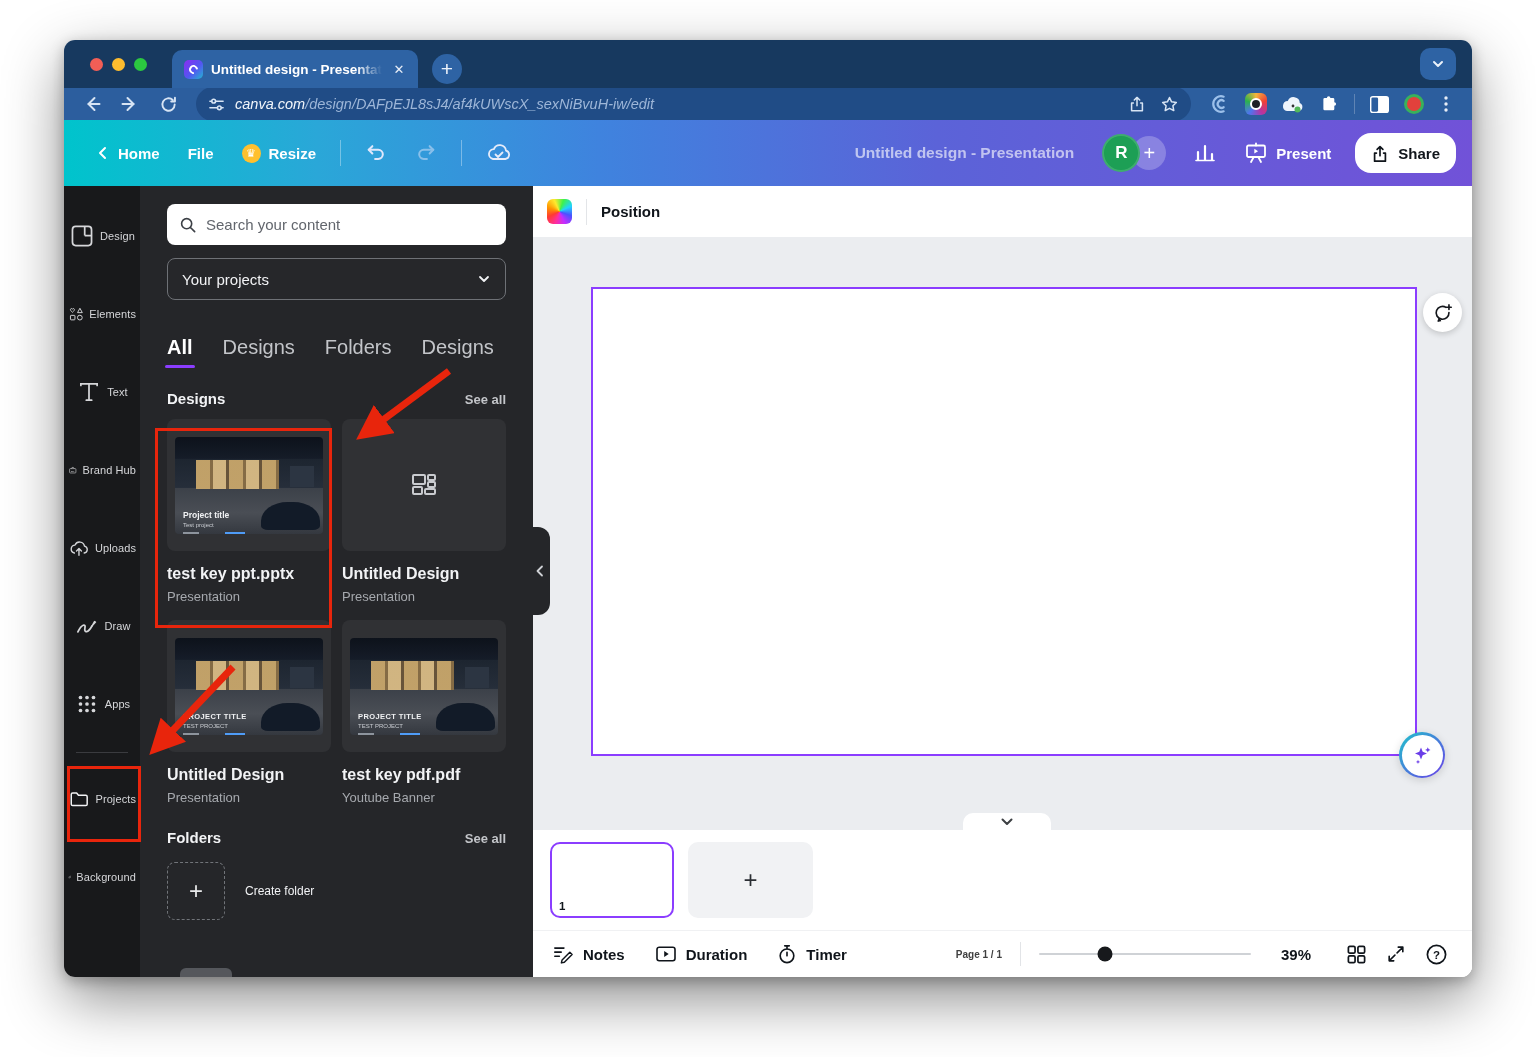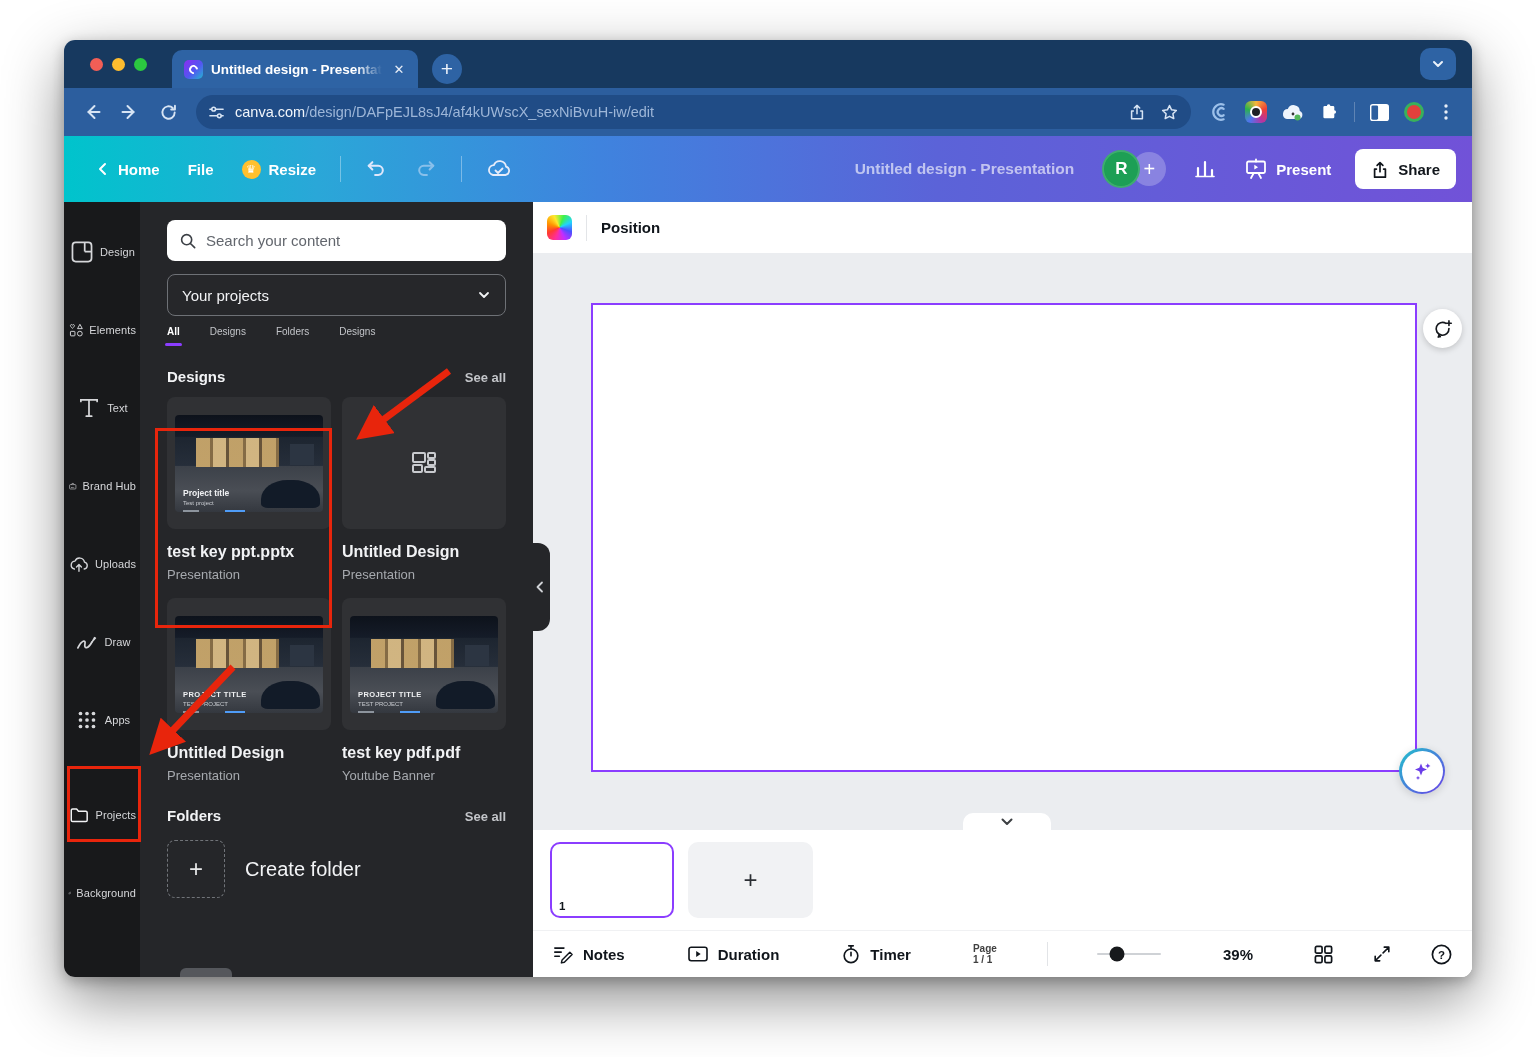--- a/index.html
+++ b/index.html
@@ -21,21 +21,21 @@
     background:linear-gradient(135deg,#8b2df1 0%,#5356f2 55%,#23b6cf 100%);
     display:flex; align-items:center; justify-content:center; }
   .fav-c { width:9px; height:9px; border-radius:50%; border:2.5px solid #fff; border-right-color:transparent; transform:rotate(40deg); }
   .tab-title { color:#fff; font-size:13.5px; font-weight:700; white-space:nowrap; overflow:hidden; flex:1;
     -webkit-mask-image:linear-gradient(90deg,#000 85%,transparent); mask-image:linear-gradient(90deg,#000 85%,transparent); }
   .tab-close { color:#e8eef7; font-size:13px; width:18px; height:18px; display:flex; align-items:center; justify-content:center; border-radius:4px; flex:none; }
   .newtab { width:30px; height:30px; border-radius:50%; background:#2e63a4; color:#eaf1fa; font-size:21px; font-weight:400;
     display:flex; align-items:center; justify-content:center; margin:0 0 4px 14px; }
   .tabsearch { margin-left:auto; margin-right:16px; margin-bottom:8px; width:36px; height:32px; border-radius:10px; background:#2e63a4;
     display:flex; align-items:center; justify-content:center; }
-  .urlbar { height:48px; background:#2c5e9e; display:flex; align-items:center; padding:0 12px; gap:6px; flex:none; }
+  .urlbar { height:32px; background:#2c5e9e; display:flex; align-items:center; padding:0 12px; gap:6px; flex:none;font-style:italic; }
   .navic { width:32px; height:32px; display:flex; align-items:center; justify-content:center; color:#d7e4f4; }
   .urlfield { flex:1; height:34px; background:#204c86; border-radius:17px; display:flex; align-items:center;
     padding:0 12px 0 12px; margin:0 6px; min-width:0; }
   .urltext { font-size:14.5px; white-space:nowrap; overflow:hidden; flex:1; margin-left:10px; }
   .urltext .host { color:#f2f6fb; }
   .urltext .path { color:#9db6d8; }
   .urlicons { display:flex; align-items:center; gap:14px; margin-left:10px; }
   .extrow { display:flex; align-items:center; gap:14px; margin:0 6px; }
   .extdiv { width:1px; height:20px; background:#5f84b4; }
   .ext-cam { width:22px; height:22px; border-radius:6px; background:conic-gradient(#f5b63c,#ef4136,#b8339f,#4f74f0,#2bb24c,#f5b63c);
@@ -49,39 +49,39 @@
     background:linear-gradient(90deg,#00c4cc 0%,#2aa7d8 18%,#3f83de 38%,#5b63d8 62%,#7152d8 100%); color:#fff; }
   .hbtn { display:flex; align-items:center; gap:8px; font-size:15px; font-weight:700; color:#fff; padding:0 14px; height:40px; }
   .hdivider { width:1px; height:26px; background:rgba(255,255,255,.35); margin:0 10px; }
   .crown { width:19px; height:19px; border-radius:50%; background:#ffc02e; color:#fff; font-size:11px; display:flex; align-items:center; justify-content:center; }
   .doc-title { margin-left:auto; color:rgba(255,255,255,.62); font-size:15.5px; font-weight:700; }
   .avatar-plus { display:flex; align-items:center; margin-left:28px; }
   .plus-circle { width:34px; height:34px; border-radius:50%; background:rgba(255,255,255,.24); color:#fff; font-size:20px;
     display:flex; align-items:center; justify-content:center; margin-left:-8px; }
   .avatar { width:38px; height:38px; border-radius:50%; background:#1d9f55; color:#fff; font-size:17px; font-weight:700;
     display:flex; align-items:center; justify-content:center; z-index:1; border:2px solid rgba(255,255,255,.15); }
-  .share-btn { background:#fff; color:#10151b; border-radius:8px; height:40px; display:flex; align-items:center; gap:9px;
+  .share-btn { background:#fff; color:#10151b; border-radius:16px; height:40px; display:flex; align-items:center; gap:9px;
     padding:0 16px; font-size:15px; font-weight:700; margin-left:10px; }
 
   
   .main { flex:1; display:flex; min-height:0; position:relative; }
 
   .rail { width:76px; flex:none; background:#18191b; display:flex; flex-direction:column; align-items:center; padding-top:14px; color:#d6d7da; }
   .rail-item { width:68px; height:72px; display:flex; flex-direction:row; align-items:center; justify-content:center; gap:5px; margin-bottom:6px; border-radius:8px; }
   .rail-item span.lbl { font-size:11px; color:#d6d7da; letter-spacing:.1px; white-space:nowrap; }
   .rail-div { width:52px; height:1px; background:#3a3b3f; margin:6px 0 10px; }
 
   .panel { width:393px; flex:none; background:#252629; padding:18px 27px 0; color:#fff; position:relative; overflow:hidden; }
   .search-box { height:41px; background:#fff; border-radius:8px; display:flex; align-items:center; padding:0 12px; gap:9px; }
   .search-box input { border:none; outline:none; font-size:15px; flex:1; color:#202327; font-family:inherit; background:transparent; }
   .search-box input::placeholder { color:#606principal46b; }
   .search-box input::placeholder { color:#62666d; }
   .proj-select { margin-top:13px; height:42px; border:1px solid #6e7176; border-radius:8px; display:flex; align-items:center;
     padding:0 14px; font-size:15px; color:#f2f3f5; justify-content:space-between; background:#26272a; }
-  .ptabs { display:flex; gap:30px; margin-top:10px; font-size:10px; color:#c3c5c9; }
+  .ptabs { display:flex; gap:30px; margin-top:36px; font-size:20px; color:#c3c5c9; }
   .ptab { padding-bottom:9px; position:relative; }
   .ptab.active { color:#fff; font-weight:700; }
   .ptab.active:after { content:""; position:absolute; left:-2px; right:-2px; bottom:0; height:3px; border-radius:2px; background:#8b3dff; }
   .sec-head { display:flex; justify-content:space-between; align-items:baseline; margin-top:22px; }
   .sec-title { font-size:15px; font-weight:700; color:#f2f3f5; }
   .see-all { font-size:13px; font-weight:700; color:#c3c5c9; }
   .cards { display:grid; grid-template-columns:164px 164px; column-gap:11px; row-gap:0; margin-top:12px; }
   .card { width:164px; }
   .thumbbox { width:164px; height:132px; background:#303134; border-radius:8px; display:flex; align-items:center; justify-content:center; }
   .card-title { font-size:16px; font-weight:700; color:#f2f3f5; margin-top:14px; white-space:nowrap; overflow:hidden; text-overflow:ellipsis; }
@@ -96,21 +96,21 @@
   .pov { position:absolute; left:8px; bottom:0; }
   .pov .t1 { display:block; font-size:8.5px; color:#f0f1f3; font-weight:700; }
   .pov .t2 { display:block; font-size:6px; color:#c9ccd1; margin-top:2px; }
   .pov .bars { display:flex; gap:26px; margin-top:4px; align-items:center; }
   .pov .bars i { display:block; height:2px; width:16px; background:#8d949d; }
   .pov .bars i.blue { background:#4f9cf7; width:20px; }
   .pov.caps .t1 { font-size:7.5px; letter-spacing:.4px; }
   .create-folder { display:flex; align-items:center; gap:20px; margin-top:16px; }
   .dash-box { width:58px; height:58px; border:1.5px dashed #717479; border-radius:8px; display:flex; align-items:center; justify-content:center;
     color:#e8e9ea; font-size:24px; font-weight:300; }
-  .cf-label { font-size:20px; color:#f2f3f5; }
+  .cf-label { font-size:12px; color:#f2f3f5; }
   .chip-partial { position:absolute; left:40px; bottom:0; width:52px; height:9px; background:#55575c; border-radius:6px 6px 0 0; }
 
   .handle { position:absolute; left:469px; top:341px; width:17px; height:88px; background:#252629;
     border-radius:0 12px 12px 0; display:flex; align-items:center; justify-content:center; z-index:5; }
   .handle svg { margin-left:-3px; }
 
   .canvas-col { flex:1; display:flex; flex-direction:column; min-width:0; background:#fff; }
   .ctxbar { height:51px; flex:none; background:#fff; display:flex; align-items:center; padding:0 14px; gap:14px; }
   .swatch { width:25px; height:25px; border-radius:6px;
     background:conic-gradient(from 200deg,#ff2d9a,#ff3b30,#ff9500,#ffe92e,#3ef24a,#21d4fd,#4a52ff,#c32dff,#ff2d9a); }
@@ -123,21 +123,21 @@
   .magic-btn { position:absolute; left:866px; top:495px; width:46px; height:46px; border-radius:50%; padding:2.5px;
     background:linear-gradient(135deg,#20c4cb,#6a3de8); box-shadow:0 2px 8px rgba(0,0,0,.15); }
   .magic-inner { width:100%; height:100%; border-radius:50%; background:#fff; display:flex; align-items:center; justify-content:center; }
   .notch { position:absolute; bottom:0; left:430px; width:88px; height:17px; background:#fff; border-radius:10px 10px 0 0;
     display:flex; align-items:center; justify-content:center; }
   .filmstrip { height:100px; flex:none; background:#fff; display:flex; align-items:center; padding:0 17px; gap:14px; }
   .pthumb { width:124px; height:76px; background:#fff; border:2.5px solid #8b3dff; border-radius:10px; position:relative; }
   .pthumb .num { position:absolute; left:7px; bottom:4px; font-size:11.5px; font-weight:700; color:#10151b; }
   .addpage { width:125px; height:76px; background:#f1f2f4; border-radius:10px; display:flex; align-items:center; justify-content:center;
     font-size:24px; font-weight:300; color:#2b2e33; }
-  .statusbar { height:47px; flex:none; background:#fff; display:flex; align-items:center; padding:4px 19px; border-top:1px solid #f0f1f3;gap:32px; }
+  .statusbar { height:47px; flex:none; background:#fff; display:flex; align-items:center; padding:4px 19px; border-top:1px solid #f0f1f3; }
   .sb-item { display:flex; align-items:center; gap:9px; font-size:15px; font-weight:700; color:#10151b; margin-right:30px; }
   .sb-page { margin-left:auto; font-size:10px; font-weight:700; color:#404040; }
   .sb-div { width:1px; height:24px; background:#e2e4e7; margin:0 18px; }
   .slider { width:212px; height:2px; background:#cfd2d6; border-radius:1px; position:relative; }
   .slider .knob { position:absolute; left:31%; top:50%; transform:translate(-50%,-50%); width:15px; height:15px; border-radius:50%; background:#17191c; }
   .sb-zoom { font-size:15px; font-weight:700; color:#10151b; margin:0 22px 0 30px; }
   .sb-ic { display:flex; align-items:center; justify-content:center; width:34px; height:34px; margin-left:6px; }
 
   
   .redbox { position:absolute; border:3px solid #e8250c; z-index:50; }

